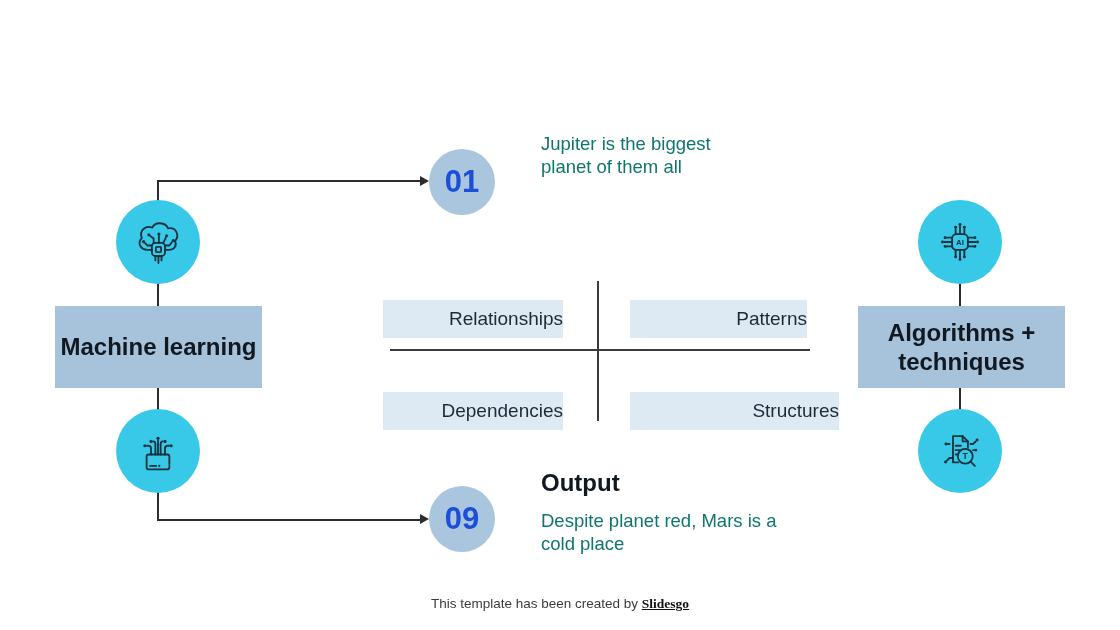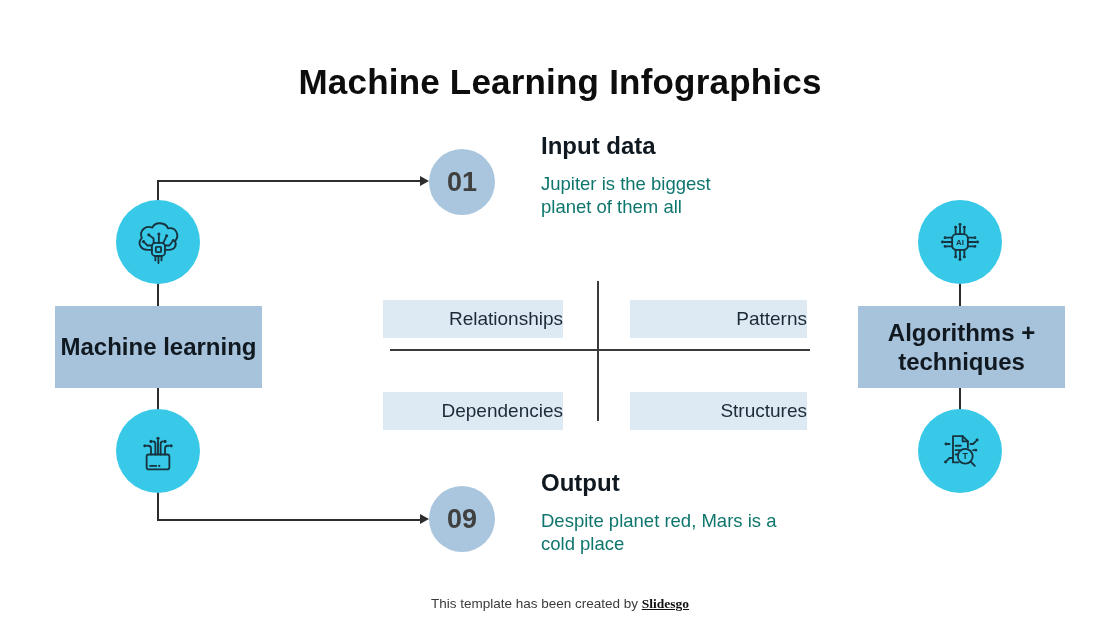--- a/index.html
+++ b/index.html
@@ -30,21 +30,21 @@
   
   .node-box{
     position:absolute;width:207px;height:82px;background:#a7c2db;z-index:2;
     display:flex;align-items:center;justify-content:center;text-align:center;
     font-size:24px;font-weight:700;color:#101820;line-height:1.22;padding:0 2px;box-sizing:border-box;
   }
   
   .num-circle{
     position:absolute;width:66px;height:66px;border-radius:50%;background:#a9c6de;z-index:2;
     display:flex;align-items:center;justify-content:center;
-    font-size:27px;font-weight:700;color:#404040;
+    font-size:31px;font-weight:700;color:#1d4ed8;
   }
   
   .step-text{position:absolute;z-index:2;}
   .step-text h3{margin:0 0 12px 0;font-size:24px;font-weight:700;color:#101820;}
   .step-text p{margin:0;font-size:18.5px;color:#0f766e;line-height:1.26;}
   
   .tag{
     position:absolute;height:38px;background:#dde9f3;z-index:2;
     display:flex;align-items:center;justify-content:flex-end;
     font-size:19px;color:#1d2b38;margin-top:14px;
@@ -55,21 +55,20 @@
     position:absolute;left:0;top:596px;width:100%;text-align:center;
     font-size:13.5px;color:#3b3b3b;z-index:2;
   }
   .footer .brand{font-weight:700;color:#101010;text-decoration:underline;cursor:pointer;font-family:Liberation Serif, serif;}
 </style>
 </head>
 <body>
 
 <div class="slide">
 
-  <div class="title">Machine Learning Infographics</div>
 
   <div class="line" style="left:157px;top:181px;width:2px;height:339px;"></div>
   <div class="line" style="left:157px;top:180px;width:263px;height:2px;"></div>
   <div class="arrow-right" style="left:420px;top:176px;"></div>
   <div class="line" style="left:157px;top:519px;width:263px;height:2px;"></div>
   <div class="arrow-right" style="left:420px;top:514px;"></div>
 
   <div class="line" style="left:959px;top:280px;width:2px;height:133px;"></div>
 
   <div class="icon-circle" style="left:116px;top:200px;">
@@ -172,41 +171,40 @@
   </div>
 
   <div class="num-circle" style="left:429px;top:149px;">
     <span>01</span>
   </div>
   <div class="num-circle" style="left:429px;top:486px;">
     <span>09</span>
   </div>
 
   <div class="step-text" style="left:541px;top:132px;">
-    <h3>Input data</h3>
     <p style="max-width:218px;">Jupiter is the biggest planet of them all</p>
   </div>
   <div class="step-text" style="left:541px;top:469px;">
     <h3>Output</h3>
     <p style="max-width:236px;">Despite planet red, Mars is a cold place</p>
   </div>
 
   <div class="cross" style="left:390px;top:349px;width:420px;height:2px;"></div>
   <div class="cross" style="left:597px;top:281px;width:2px;height:140px;"></div>
 
   <div class="tag" style="left:383px;top:286px;width:180px;">
     <span>Relationships</span>
   </div>
   <div class="tag" style="left:630px;top:286px;width:177px;">
     <span>Patterns</span>
   </div>
   <div class="tag" style="left:383px;top:378px;width:180px;">
     <span>Dependencies</span>
   </div>
-  <div class="tag" style="left:630px;top:378px;width:177px;">
+  <div class="tag" style="left:630px;top:378px;width:177px;padding-left:32px;">
     <span>Structures</span>
   </div>
 
   <div class="footer">
     <span>This template has been created by </span><span class="brand">Slidesgo</span>
   </div>
 
 </div>
 
 </body></html>

